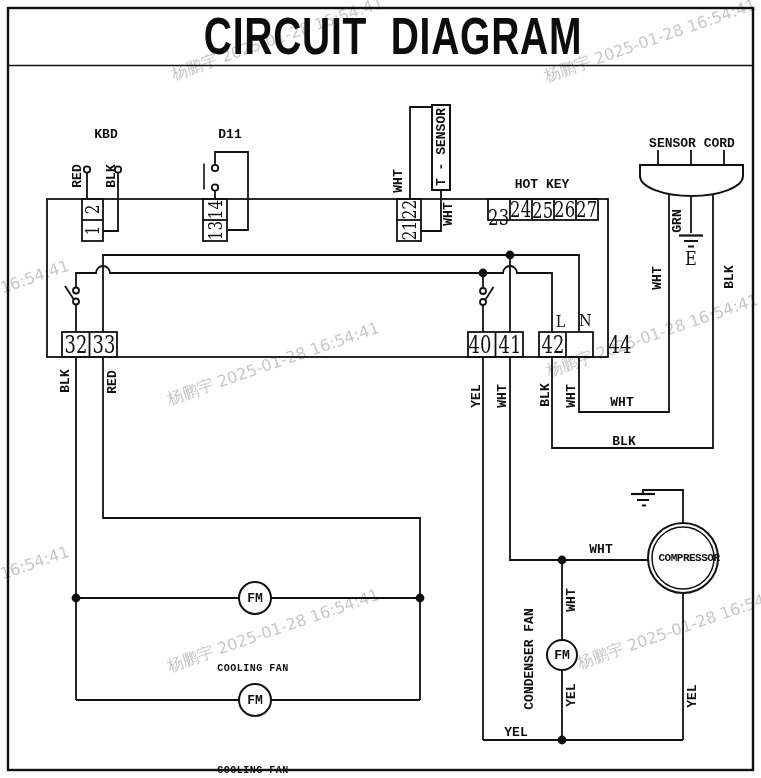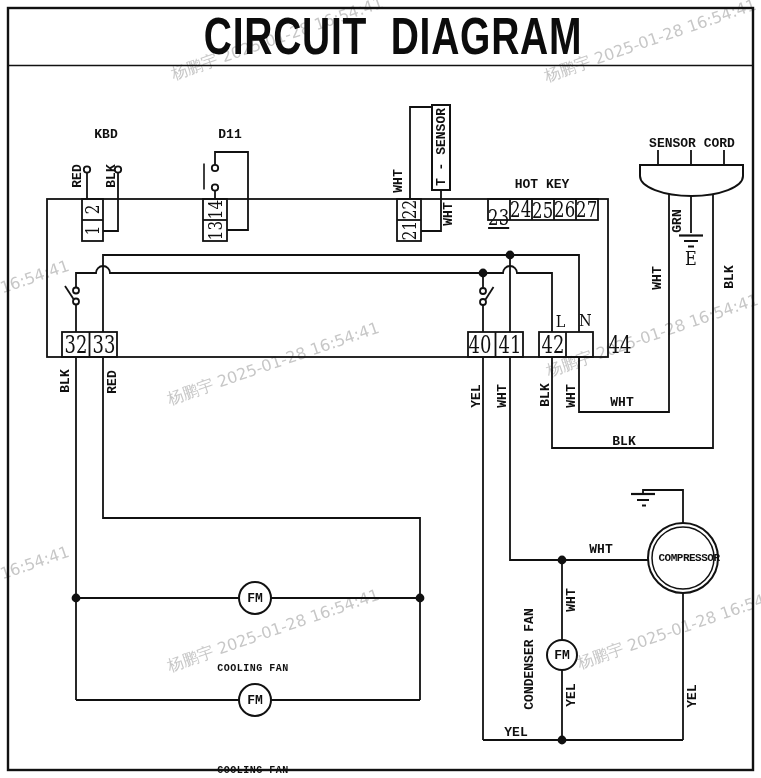--- a/index.html
+++ b/index.html
@@ -197,21 +197,21 @@
   <div class="cell fg" style="left:203px;top:220px;width:24px;height:21px;">
       <span class="tnum rot">13</span>
     </div>
   <div class="cell fg" style="left:397px;top:199px;width:24px;height:21px;">
       <span class="tnum rot">22</span>
     </div>
   <div class="cell fg" style="left:397px;top:220px;width:24px;height:21px;">
       <span class="tnum rot">21</span>
     </div>
 
-  <div class="cell fg" style="left:488px;top:199px;width:22px;height:36px;text-decoration:underline;">
+  <div class="cell fg" style="left:488px;top:199px;width:22px;height:36px;">
       <span class="tnum hk">23</span>
     </div>
   <div class="cell fg" style="left:510px;top:199px;width:22px;height:21px;">
       <span class="tnum hk">24</span>
     </div>
   <div class="cell fg" style="left:532px;top:199px;width:22px;height:22px;">
       <span class="tnum hk">25</span>
     </div>
   <div class="cell fg" style="left:554px;top:199px;width:22px;height:21px;">
       <span class="tnum hk">26</span>

